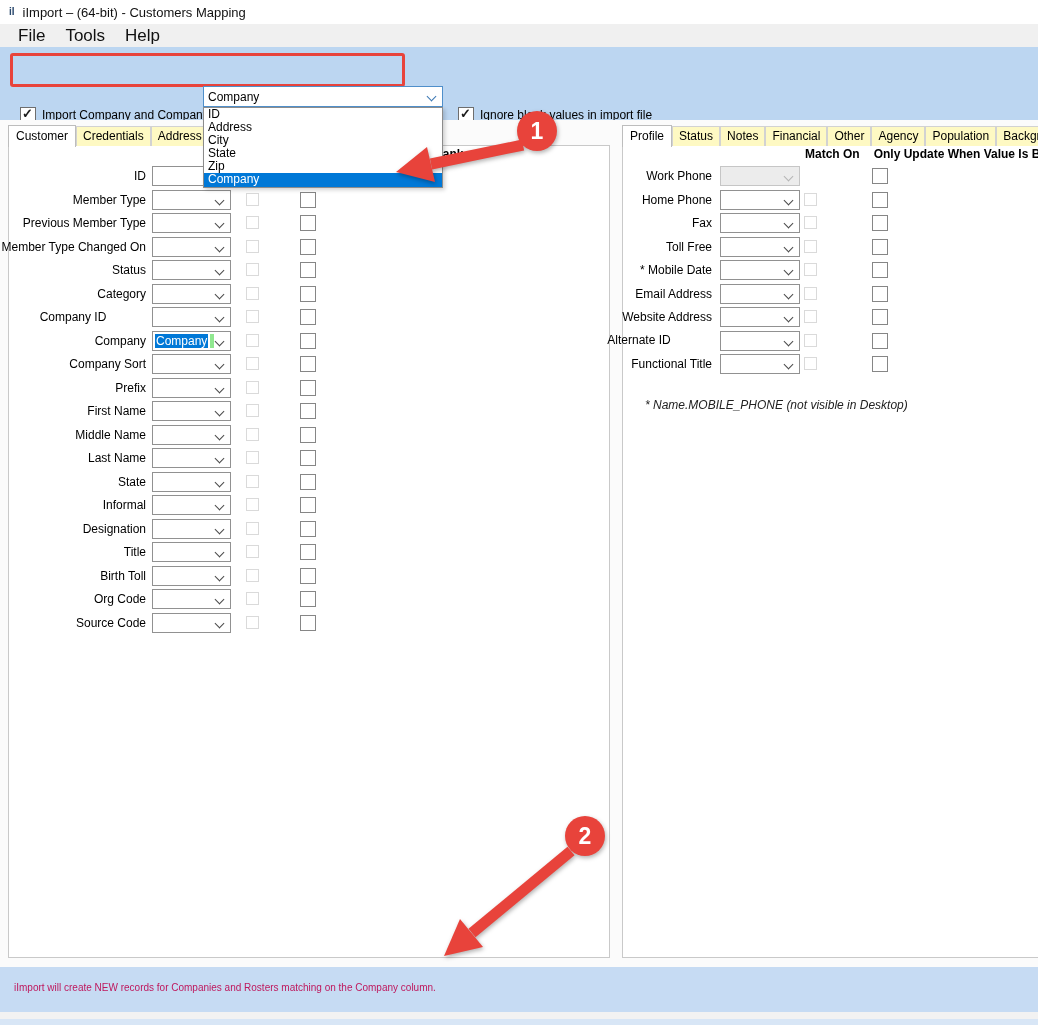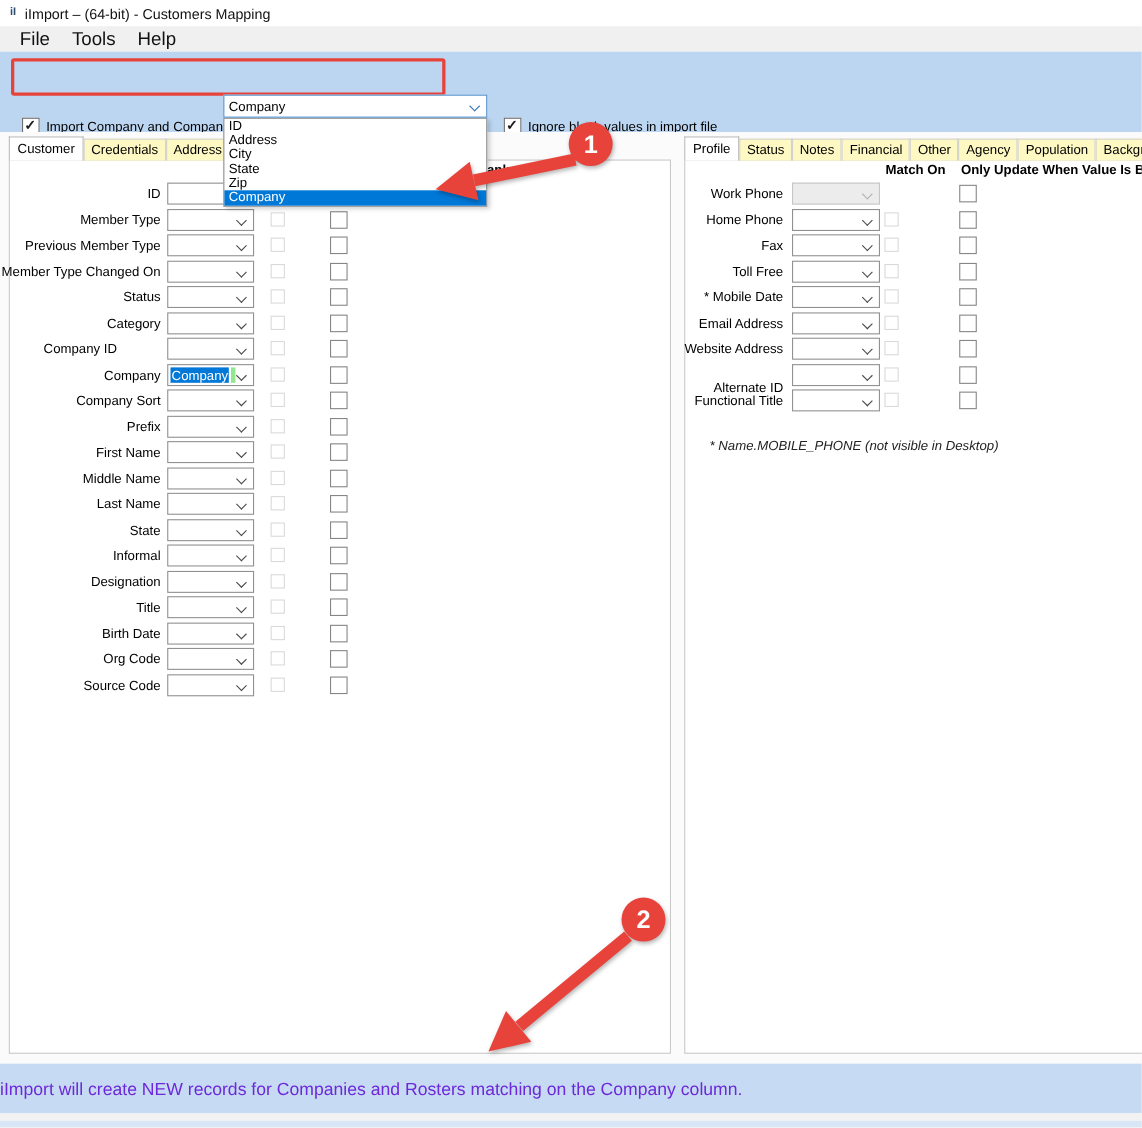--- a/index.html
+++ b/index.html
@@ -32,42 +32,42 @@
   
   #ddlist{position:absolute;left:203px;top:107px;width:240px;height:81px;background:#fff;
           border:1px solid #8c8c8c;box-sizing:border-box;z-index:40;box-shadow:2px 2px 4px rgba(0,0,0,.18)}
   .dd-item{height:13.1px;line-height:13.1px;font-size:12px;padding-left:4px;white-space:nowrap}
   .dd-item.selected{background:var(--accent_blue);color:#fff}
   
   #content-bg{position:absolute;left:0;top:120px;width:1038px;height:847px;background:#fbfbfb}
   .panel{position:absolute;top:145px;height:813px;background:#fff;border:1px solid #c9c9c9;box-sizing:border-box}
   #left-panel{left:8px;width:602px}
   #right-panel{left:622px;width:560px}
-  .tabstrip{position:absolute;top:125px;height:21px;display:flex;align-items:flex-end;z-index:3}
+  .tabstrip{position:absolute;top:125px;height:21px;display:flex;align-items:center;z-index:3}
   #left-tabs{left:8px}
   #right-tabs{left:622px}
   .tab{font-size:12px;padding:2px 6px 3px 6px;background:#fef9c3;border:1px solid #d2d2d2;border-bottom:none;
        white-space:nowrap;color:#000}
   .tab.active{background:#fff;padding:3px 7px 4px 7px;border-color:#bdbdbd;position:relative;z-index:4}
   .colhead{position:absolute;top:147px;display:flex;gap:14px;font-size:12px;font-weight:bold;white-space:nowrap;z-index:5}
   #left-colhead{left:204px}
   #right-colhead{left:805px}
   
   #rows-layer{position:absolute;left:0;top:0;width:1038px;height:1025px;z-index:6;pointer-events:none}
   .row-label{position:absolute;font-size:12px;text-align:right;white-space:nowrap;color:#000}
   .rcombo,.rinput{position:absolute;height:20px;background:#fff;border:1px solid #919191;box-sizing:border-box}
   .rcombo.dis{background:#ececec;border-color:#c6c6c6}
   .sel-text{position:absolute;left:2px;top:2px;font-size:12px;background:var(--accent_blue);color:#fff;padding:0 1px}
   .green-fill{position:absolute;left:57px;top:2px;right:16px;bottom:2px;background:var(--highlight_green)}
   .cb-mid{position:absolute;width:13px;height:13px;background:#fff;border:1px solid #dadada;box-sizing:border-box}
   .cb-big{position:absolute;width:16px;height:16px;background:#fff;border:1px solid #868686;box-sizing:border-box}
   #note{position:absolute;left:645px;top:398px;font-size:12px;font-style:italic;color:#222;z-index:6}
   
   #statusbar{position:absolute;left:0;top:967px;width:1038px;height:45px;background:var(--status_bg)}
-  #status-text{position:absolute;left:0;top:15px;font-size:16px;color:#6d28d9;white-space:nowrap}
+  #status-text{position:absolute;left:14px;top:15px;font-size:10px;color:#be185d;white-space:nowrap}
   #strip1{position:absolute;left:0;top:1012px;width:1038px;height:7px;background:#f2f2f2}
   #strip2{position:absolute;left:0;top:1019px;width:1038px;height:6px;background:#d8e6f6}
   
   #annot-svg{position:absolute;left:0;top:0;width:1038px;height:1025px;z-index:60;pointer-events:none}
   #annot-svg g{filter:drop-shadow(1px 2px 2px rgba(0,0,0,.30))}
   #annot-svg text{font-family:"Liberation Sans",sans-serif;font-size:23px;font-weight:bold;fill:#fff}
 </style>
 </head>
 <body>
 
@@ -222,21 +222,21 @@
       <span class="chev"></span>
     </div>
     <div class="cb-mid" style="left: 246px; top: 521.5px;"></div>
     <div class="cb-big" style="left: 300px; top: 520.5px;"></div>
     <div class="row-label" style="left: 0px; top: 545px; width: 146px;">Title</div>
     <div class="rcombo" style="left: 152px; top: 542px; width: 79px;">
       <span class="chev"></span>
     </div>
     <div class="cb-mid" style="left: 246px; top: 545px;"></div>
     <div class="cb-big" style="left: 300px; top: 544px;"></div>
-    <div class="row-label" style="left: 0px; top: 568.5px; width: 146px;">Birth Date</div>
+    <div class="row-label" style="left: 0px; top: 568.5px; width: 146px;">Birth Toll</div>
     <div class="rcombo" style="left: 152px; top: 565.5px; width: 79px;">
       <span class="chev"></span>
     </div>
     <div class="cb-mid" style="left: 246px; top: 568.5px;"></div>
     <div class="cb-big" style="left: 300px; top: 567.5px;"></div>
     <div class="row-label" style="left: 0px; top: 592px; width: 146px;">Org Code</div>
     <div class="rcombo" style="left: 152px; top: 589px; width: 79px;">
       <span class="chev"></span>
     </div>
     <div class="cb-mid" style="left: 246px; top: 592px;"></div>
@@ -281,21 +281,21 @@
       <span class="chev"></span>
     </div>
     <div class="cb-mid" style="left: 804px; top: 286.5px;"></div>
     <div class="cb-big" style="left: 872px; top: 285.5px;"></div>
     <div class="row-label" style="left: 566px; top: 310px; width: 146px;">Website Address</div>
     <div class="rcombo" style="left: 720px; top: 307px; width: 80px;">
       <span class="chev"></span>
     </div>
     <div class="cb-mid" style="left: 804px; top: 310px;"></div>
     <div class="cb-big" style="left: 872px; top: 309px;"></div>
-    <div class="row-label" style="left: 566px; top: 345px; width: 146px;">Alternate ID</div>
+    <div class="row-label" style="left: 566px; top: 333px; width: 146px; text-align: center;">Alternate ID</div>
     <div class="rcombo" style="left: 720px; top: 330.5px; width: 80px;">
       <span class="chev"></span>
     </div>
     <div class="cb-mid" style="left: 804px; top: 333.5px;"></div>
     <div class="cb-big" style="left: 872px; top: 332.5px;"></div>
     <div class="row-label" style="left: 566px; top: 357px; width: 146px;">Functional Title</div>
     <div class="rcombo" style="left: 720px; top: 354px; width: 80px;">
       <span class="chev"></span>
     </div>
     <div class="cb-mid" style="left: 804px; top: 357px;"></div>

